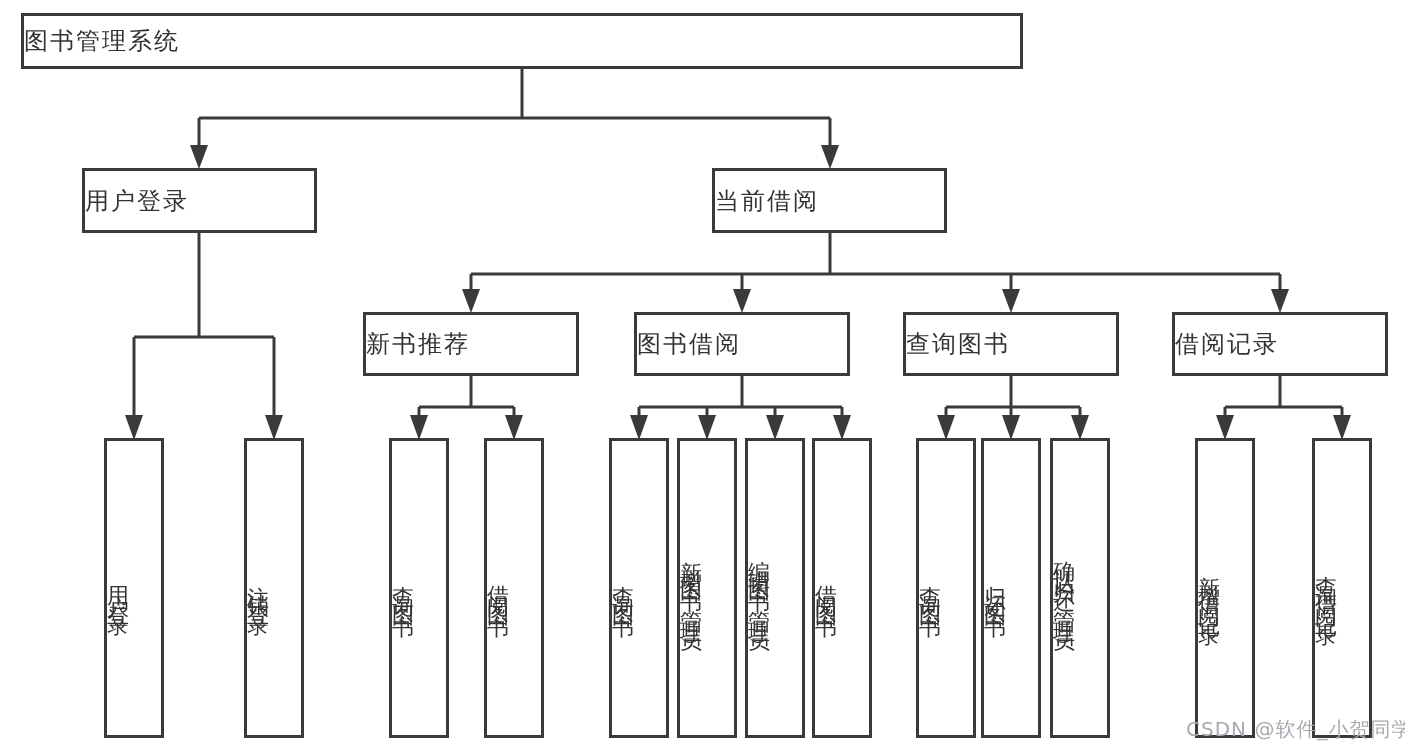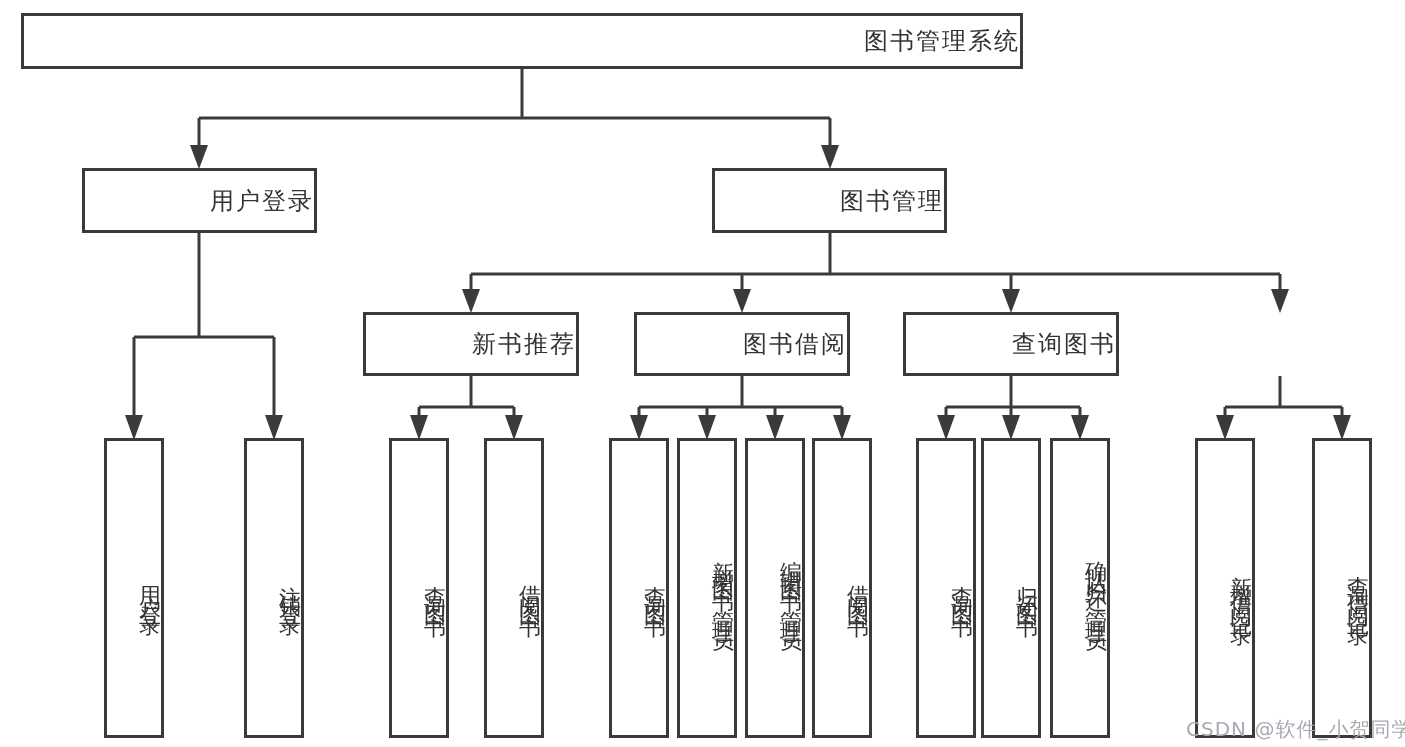--- a/index.html
+++ b/index.html
@@ -3,21 +3,21 @@
 <meta charset="utf-8">
 <style>
   html,body{margin:0;padding:0;background:#ffffff;}
   .stage{
     position:relative;width:1405px;height:747px;background:#ffffff;overflow:hidden;
     font-family:"DejaVu Sans","Liberation Sans",sans-serif;color:#333333;
   }
   .connectors{position:absolute;left:0;top:0;width:1405px;height:747px;}
   .node{
     position:absolute;box-sizing:border-box;background:#ffffff;
-    border:3px solid #3a3a3a;display:flex;align-items:center;justify-content:flex-end;
+    border:3px solid #3a3a3a;display:flex;align-items:center;justify-content:flex-start;
   }
   .hnode{font-size:24px;letter-spacing:2px;white-space:nowrap;}
   .leaf{top:438px;width:60px;height:300px;}
   .leaf .vtext{
     writing-mode:vertical-rl;text-orientation:mixed;
     font-size:22px;letter-spacing:10px;line-height:1;
   }
   .watermark{
     position:absolute;left:1186px;top:716px;font-size:20px;
     color:#a6abb1;white-space:nowrap;letter-spacing:1px;
@@ -60,31 +60,34 @@
   </svg>
 
   <div class="node hnode" style="left:21px;top:13px;width:1002px;height:56px">
     <span>图书管理系统</span>
   </div>
 
   <div class="node hnode" style="left:82px;top:168px;width:235px;height:65px">
     <span>用户登录</span>
   </div>
   <div class="node hnode" style="left:712px;top:168px;width:235px;height:65px">
-    <span>图书管理</span>
+    <span>当前借阅</span>
   </div>
 
   <div class="node hnode" style="left:363px;top:312px;width:216px;height:64px">
     <span>新书推荐</span>
   </div>
   <div class="node hnode" style="left:634px;top:312px;width:216px;height:64px">
     <span>图书借阅</span>
   </div>
   <div class="node hnode" style="left:903px;top:312px;width:216px;height:64px">
     <span>查询图书</span>
+  </div>
+  <div class="node hnode" style="left:1172px;top:312px;width:216px;height:64px">
+    <span>借阅记录</span>
   </div>
 
   <div class="node leaf" style="left:104px">
     <span class="vtext">用户登录</span>
   </div>
   <div class="node leaf" style="left:244px">
     <span class="vtext">注销登录</span>
   </div>
 
   <div class="node leaf" style="left:389px">

